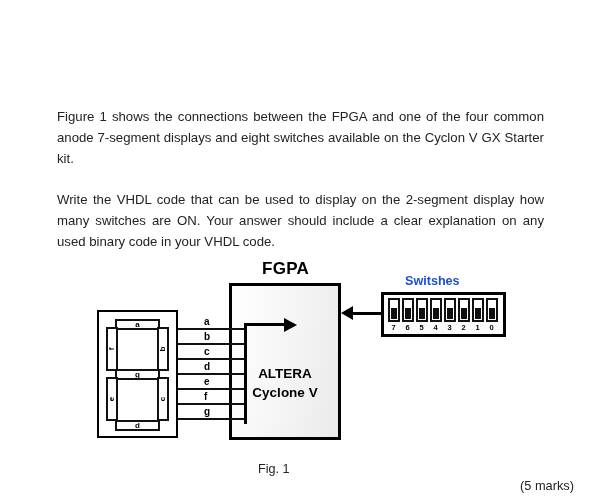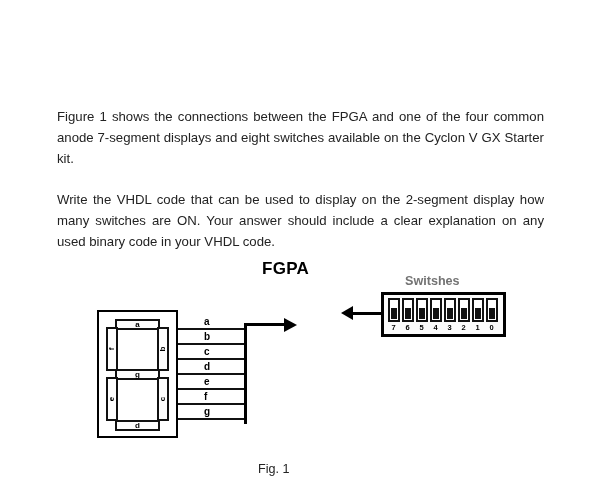--- a/index.html
+++ b/index.html
@@ -76,21 +76,21 @@
     white-space: pre-line;
   }
 
   
   #switches-title {
     position: absolute;
     left: 405px;
     top: 24px;
     font-size: 12.6px;
     font-weight: bold;
-    color: #737373;
+    color: #1d4ed8;
   }
   #switches-box {
     position: absolute;
     left: 381px;
     top: 42px;
     width: 125px;
     height: 45px;
     border: 3px solid #000;
     background: #fbfbfb;
     box-sizing: border-box;
@@ -264,20 +264,24 @@
 <body>
 
 <div id="question-text">
   <p class="para">Figure 1 shows the connections between the FPGA and one of the four common anode 7-segment displays and eight switches available on the Cyclon V GX Starter kit.</p>
   <p class="para last-line-natural">Write the VHDL code that can be used to display on the 2-segment display how many switches are ON. Your answer should include a clear explanation on any used binary code in your VHDL code.</p>
 </div>
 
 <div id="figure">
 
   <div id="fpga-title">FGPA</div>
+  <div id="fpga-box">
+    <div id="fpga-box-label">ALTERA
+Cyclone V</div>
+  </div>
 
   <div id="switches-title">Switshes</div>
   <div id="switches-box">
     <div class="switch-cell">
       <div class="switch-body">
           <div class="switch-knob"></div>
         </div>
       <div class="switch-num">7</div>
     </div>
     <div class="switch-cell">
@@ -367,13 +371,14 @@
     <div class="bus-line" style="top:89px"></div>
     <div class="bus-label" style="top:78px">f</div>
     <div class="bus-line" style="top:104px"></div>
     <div class="bus-label" style="top:93px">g</div>
     <div id="bus-spine"></div>
     <div id="bus-stub"></div>
     <div id="bus-arrowhead"></div>
   </div>
 
   <div id="fig-caption">Fig. 1</div>
+  <div id="marks">(5 marks)</div>
 </div>
 
 </body></html>

